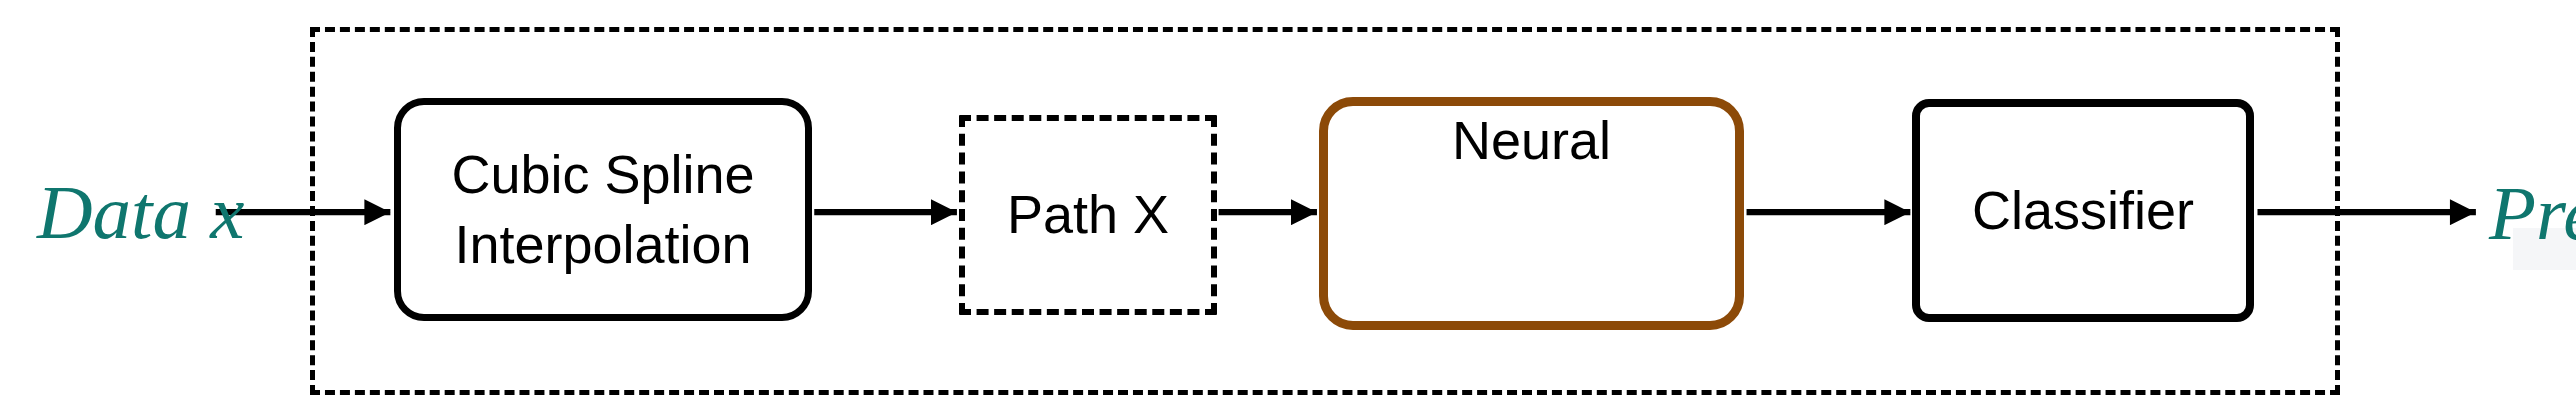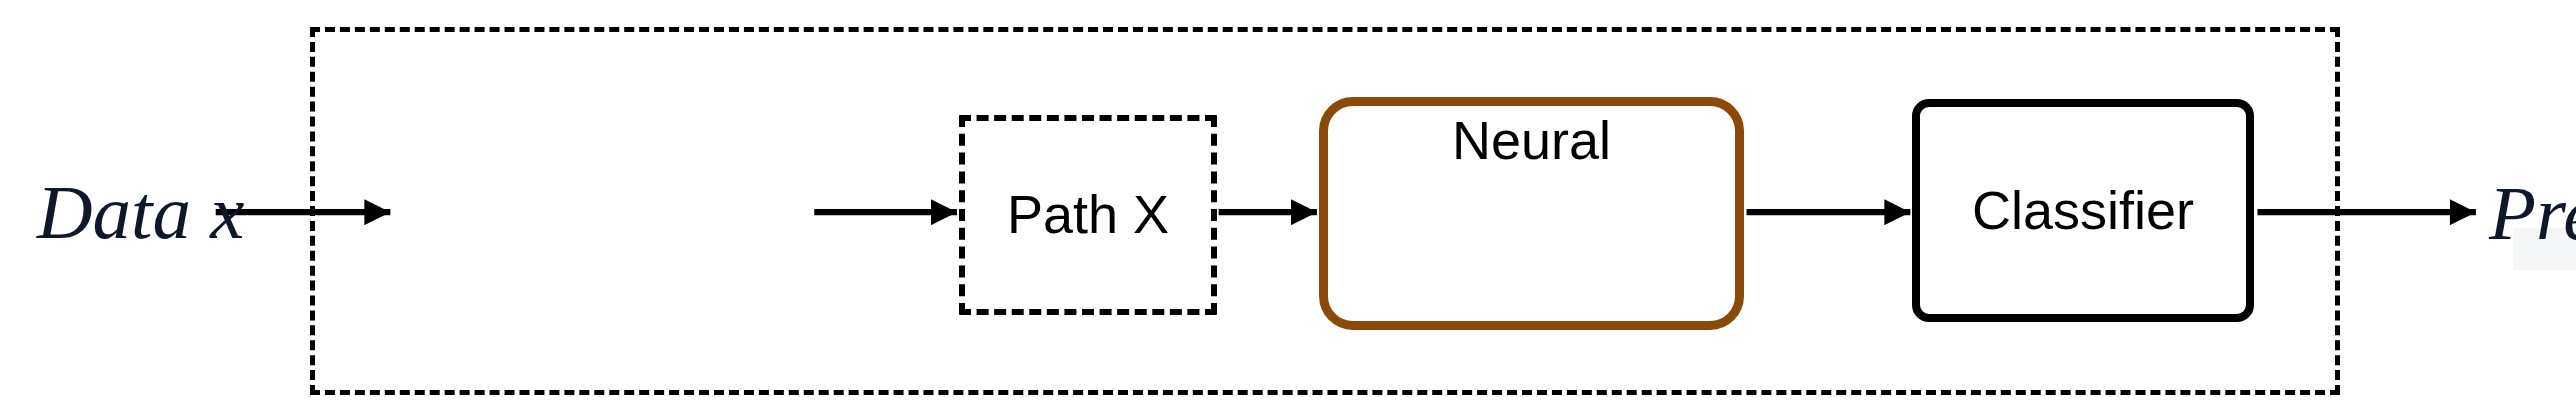--- a/index.html
+++ b/index.html
@@ -74,21 +74,21 @@
     border-radius: 17px;
     text-align: center;
   }
   
   .end-label {
     position: absolute;
     font-family: "Liberation Serif", serif;
     font-style: italic;
     font-size: 77px;
     line-height: 77px;
-    color: #0f172a;
+    color: #0f766e;
     white-space: nowrap;
     z-index: 2;
   }
   .label-data-x {
     left: 37px;
     top: 174px;
   }
   .label-prediction {
     left: 2489px;
     top: 175px;
@@ -122,20 +122,24 @@
         <path d="M 0 0 L 10 5 L 0 10 z" fill="#000000"></path>
       </marker>
     </defs>
     <line x1="418" y1="412" x2="757" y2="412" stroke="#000000" stroke-width="12" marker-end="url(#arrowhead)"></line>
     <line x1="1580" y1="412" x2="1857" y2="412" stroke="#000000" stroke-width="12" marker-end="url(#arrowhead)"></line>
     <line x1="2365" y1="412" x2="2556" y2="412" stroke="#000000" stroke-width="12" marker-end="url(#arrowhead)"></line>
     <line x1="3390" y1="412" x2="3708" y2="412" stroke="#000000" stroke-width="12" marker-end="url(#arrowhead)"></line>
     <line x1="4382" y1="412" x2="4806" y2="412" stroke="#000000" stroke-width="12" marker-end="url(#arrowhead)"></line>
   </svg>
 
+  <div class="node node-cubic">
+    <span>Cubic Spline</span>
+    <span>Interpolation</span>
+  </div>
 
   <div class="node node-pathx">
     <span>Path X</span>
   </div>
 
   <div class="node node-neural" style="border-color: rgb(140, 74, 8); justify-content: space-between;">
     <span>Neural</span>
   </div>
 
   <div class="node node-classifier">

